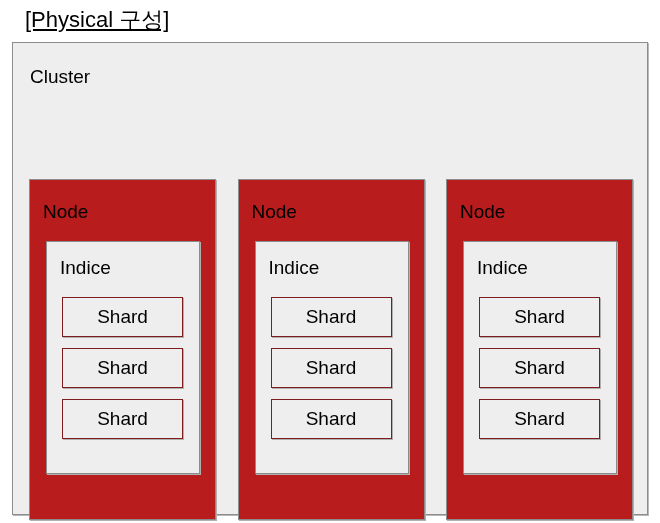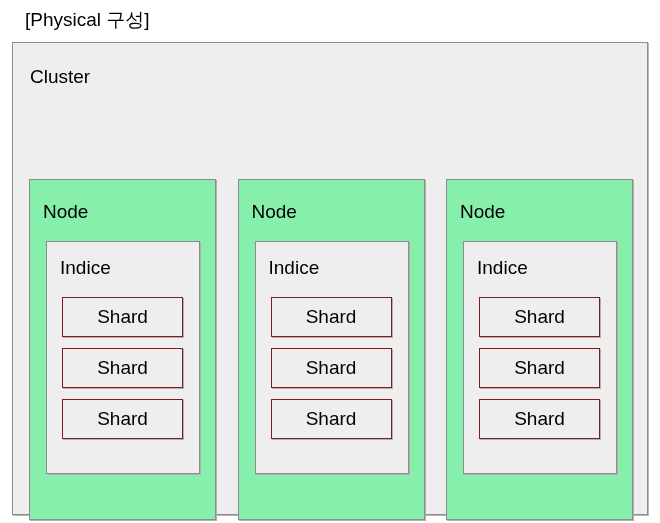--- a/index.html
+++ b/index.html
@@ -14,24 +14,25 @@
     color: #000000;
     overflow: hidden;
     position: relative;
   }
 
   
   .diagram-title {
     position: absolute;
     left: 25px;
     top: 7px;
-    font-size: 19px;
+    font-size: 22px;
     line-height: 26px;
     color: #000000;
     white-space: nowrap;
+    text-decoration: underline;
   }
 
   
   .cluster-box {
     position: absolute;
     left: 12px;
     top: 42px;
     width: 636px;
     height: 473px;
     box-sizing: border-box;
@@ -59,21 +60,21 @@
     display: flex;
     justify-content: space-between;
   }
 
   
   .node-box {
     position: relative;
     width: 187px;
     height: 341px;
     box-sizing: border-box;
-    background: #86efac;
+    background: #b91c1c;
     border: 1px solid #8c8c8c;
     box-shadow: 1px 1px 0 0 #b0b0b0;
   }
   .node-label {
     position: absolute;
     left: 13px;
     top: 20px;
     font-size: 19px;
     line-height: 24px;
     white-space: nowrap;

